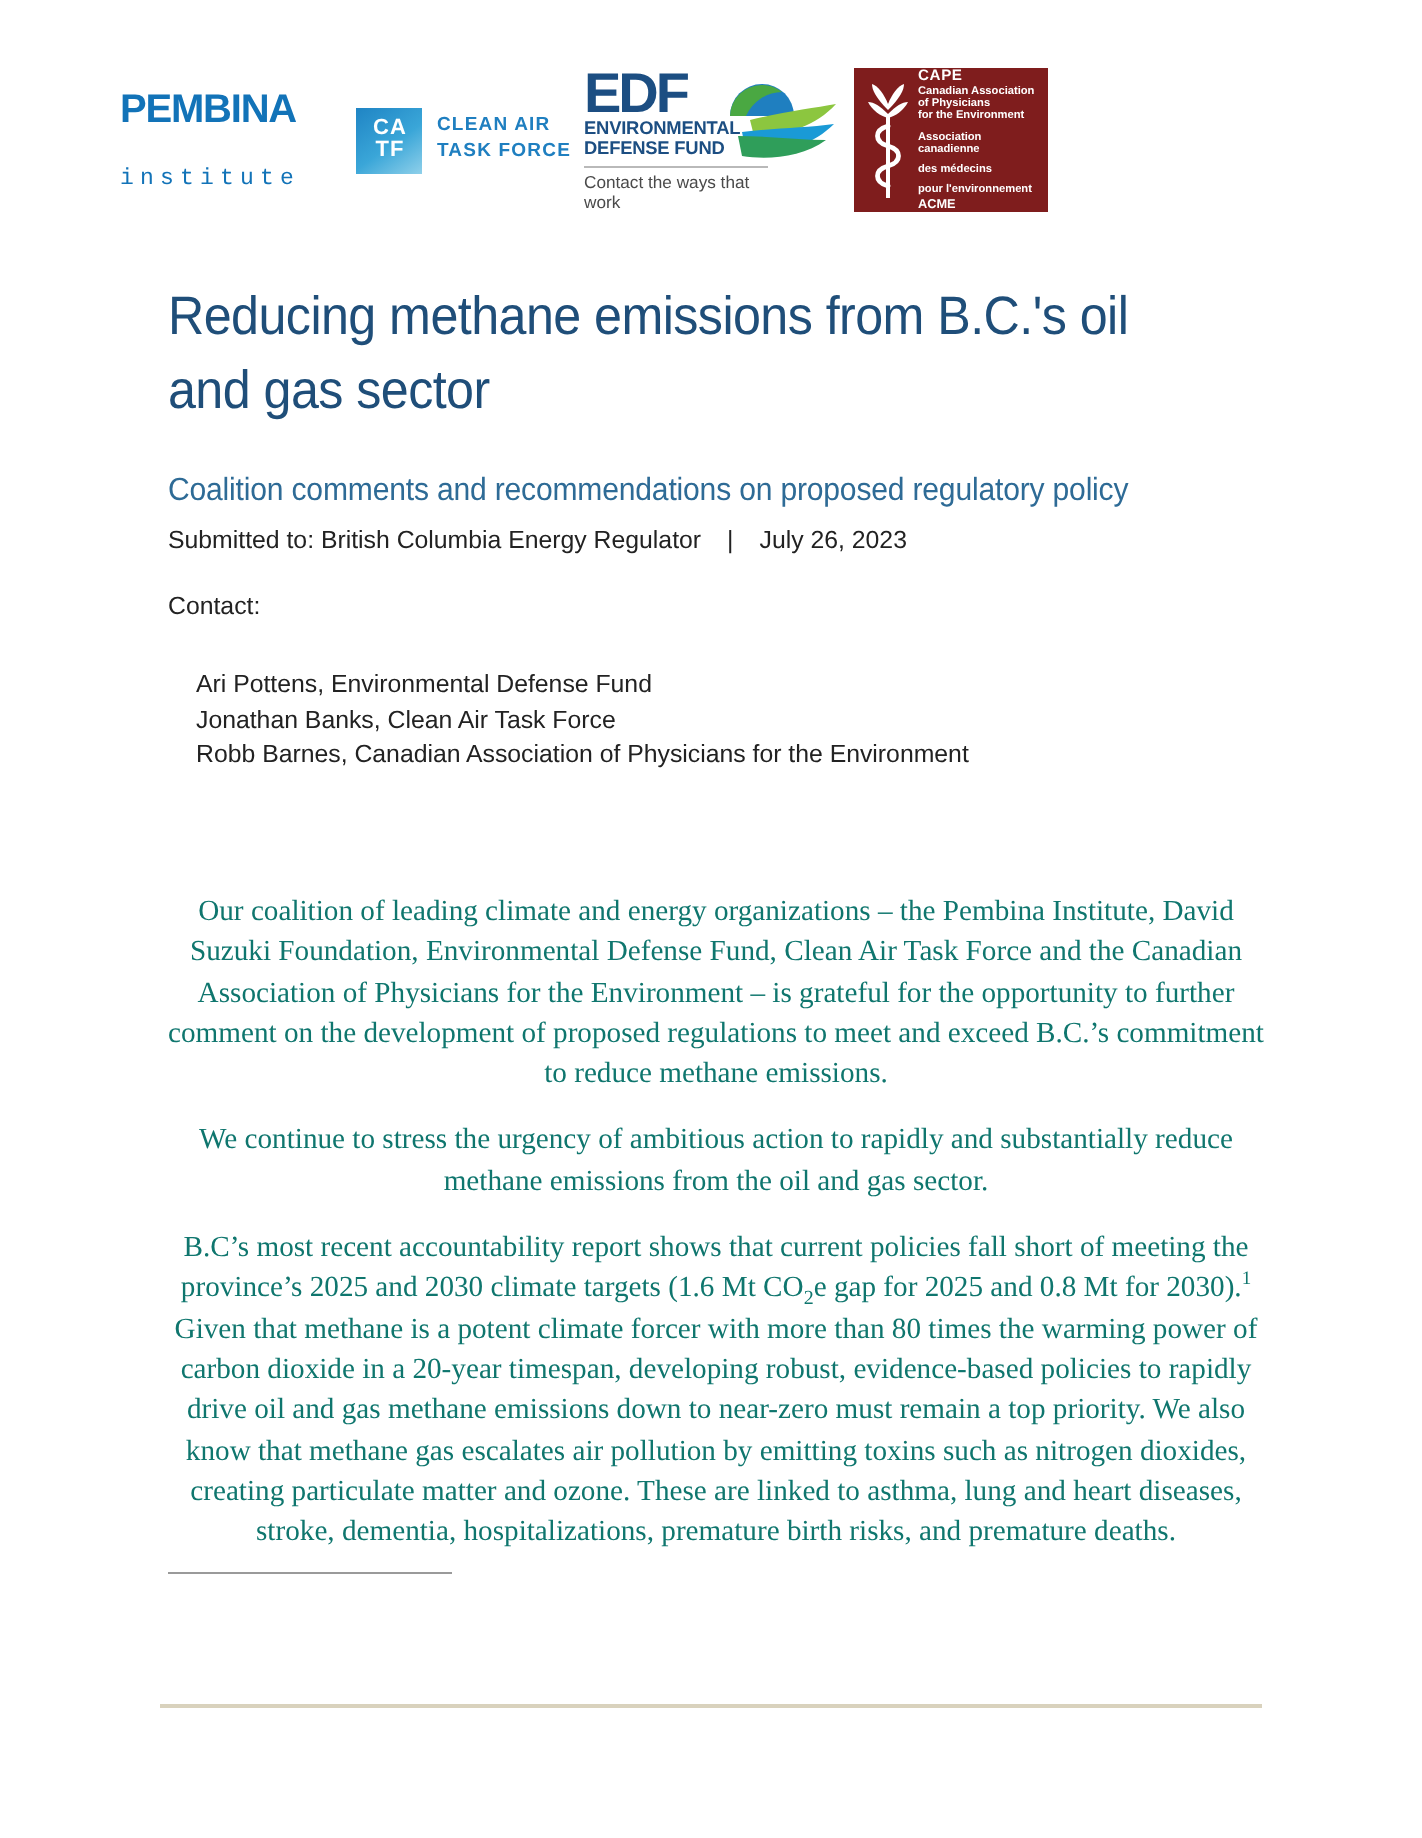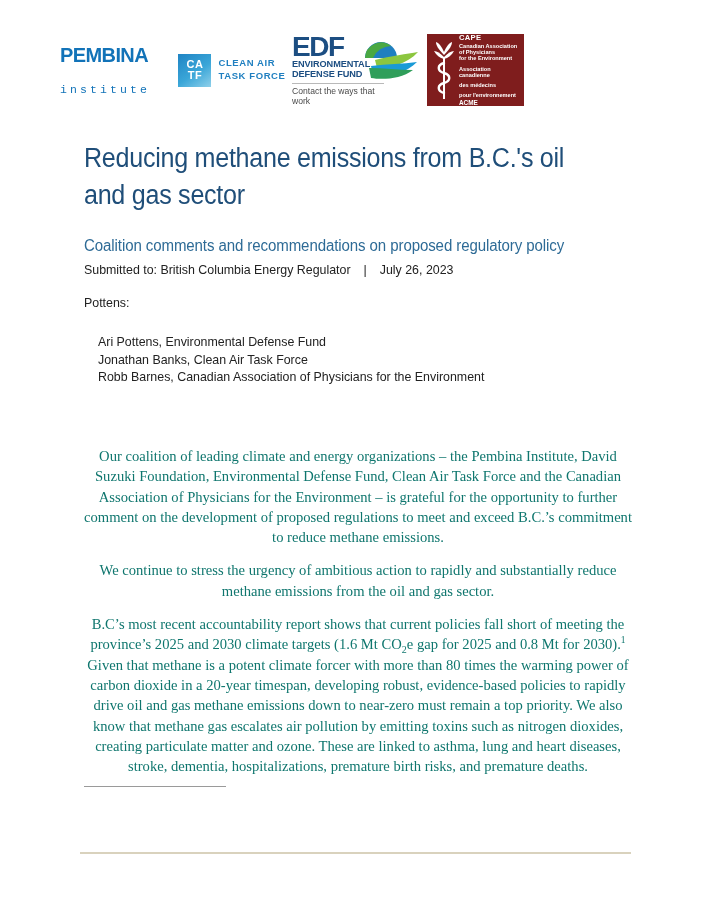--- a/index.html
+++ b/index.html
@@ -330,21 +330,21 @@
   </div>
 
   <h1 class="doc-title">Reducing methane emissions from B.C.'s oil and gas sector</h1>
 
   <h2 class="doc-subtitle">Coalition comments and recommendations on proposed regulatory policy</h2>
 
   <div class="submitted-line">
     <span>Submitted to: British Columbia Energy Regulator</span><span class="sep">|</span><span>July 26, 2023</span>
   </div>
 
-  <div class="contact-label">Pottens:</div>
+  <div class="contact-label">Contact:</div>
   <ul class="contact-list">
     <li>Ari Pottens, Environmental Defense Fund</li>
     <li>Jonathan Banks, Clean Air Task Force</li>
     <li>Robb Barnes, Canadian Association of Physicians for the Environment</li>
   </ul>
 
   <div class="body-block">
     <p>Our coalition of leading climate and energy organizations – the Pembina Institute, David Suzuki Foundation, Environmental Defense Fund, Clean Air Task Force and the Canadian Association of Physicians for the Environment – is grateful for the opportunity to further comment on the development of proposed regulations to meet and exceed B.C.’s commitment to reduce methane emissions.</p>
     <p>We continue to stress the urgency of ambitious action to rapidly and substantially reduce methane emissions from the oil and gas sector.</p>
     <p><span>B.C’s most recent accountability report shows that current policies fall short of meeting the province’s 2025 and 2030 climate targets (1.6 Mt CO</span><sub class="sb">2</sub><span>e gap for 2025 and 0.8 Mt for 2030).</span><sup class="fn">1</sup><span> Given that methane is a potent climate forcer with more than 80 times the warming power of carbon dioxide in a 20-year timespan, developing robust, evidence-based policies to rapidly drive oil and gas methane emissions down to near-zero must remain a top priority. We also know that methane gas escalates air pollution by emitting toxins such as nitrogen dioxides, creating particulate matter and ozone. These are linked to asthma, lung and heart diseases, stroke, dementia, hospitalizations, premature birth risks, and premature deaths.</span></p>

